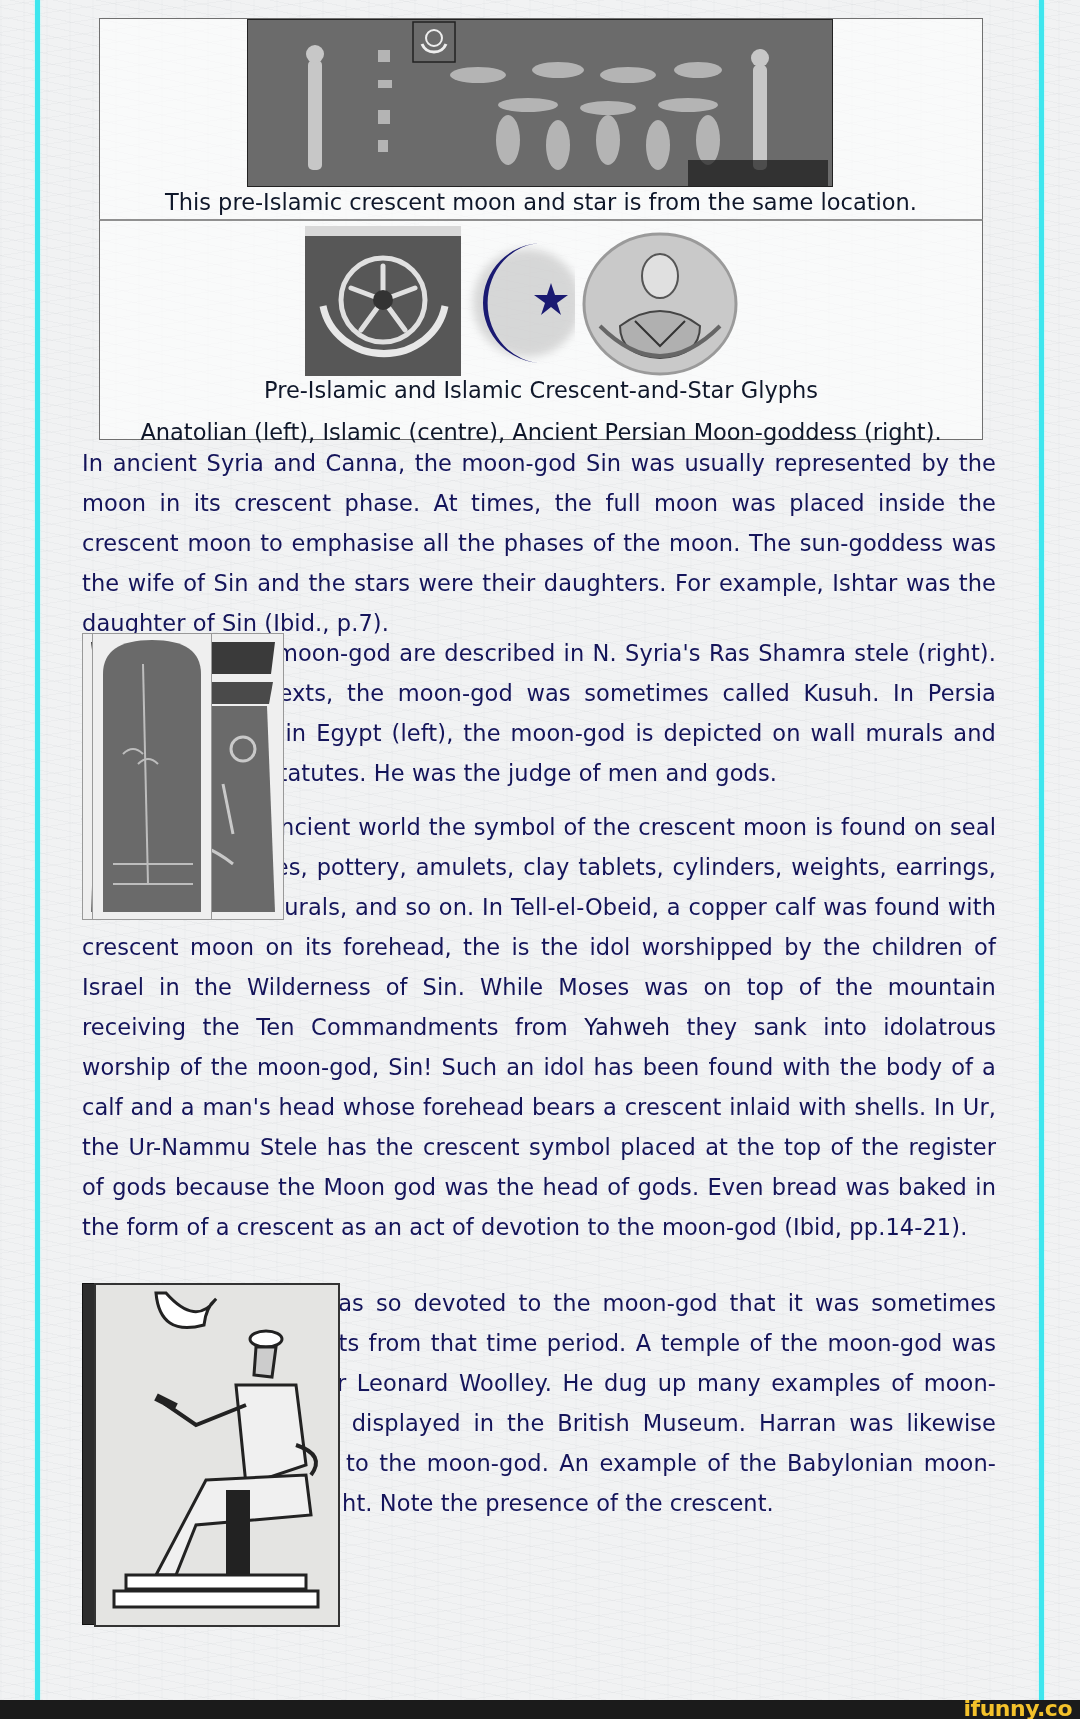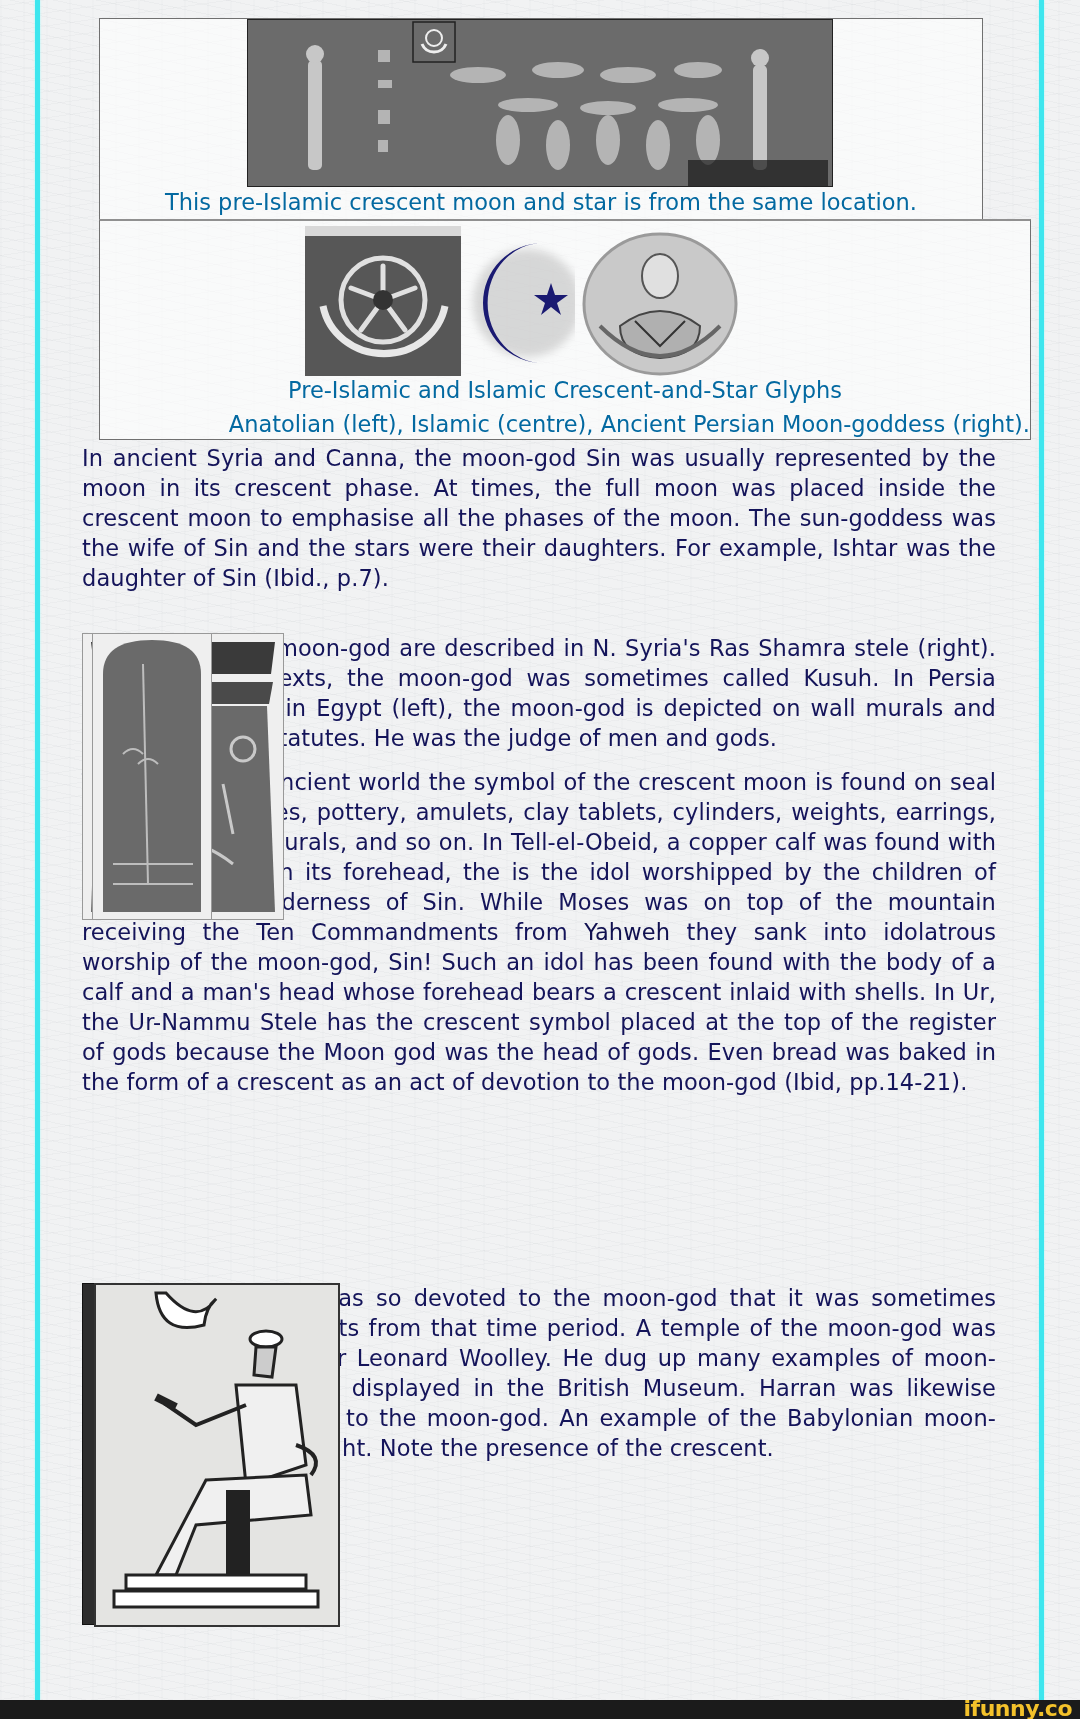--- a/index.html
+++ b/index.html
@@ -9,26 +9,26 @@
     background-image:
       repeating-linear-gradient(12deg, rgba(180,185,190,0.10) 0 1px, transparent 1px 9px),
       repeating-linear-gradient(-8deg, rgba(170,175,180,0.08) 0 1px, transparent 1px 13px),
       repeating-linear-gradient(90deg, rgba(200,205,210,0.07) 0 2px, transparent 2px 23px);
     font-family: "DejaVu Sans", sans-serif;
     color: #14145a;
   }
   .vline { position: absolute; top: 0; width: 5px; height: 1700px; background: #3ee6ee; box-shadow: 0 0 2px #9ff; }
   .vline.left { left: 35px; }
   .vline.right { left: 1039px; }
-  .text { font-size: 22.5px; line-height: 30px; text-align: justify; color: #14145a; letter-spacing: 0.1px; }
+  .text { font-size: 22.5px; line-height: 40px; text-align: justify; color: #14145a; letter-spacing: 0.1px; }
   .text b { font-weight: normal; color: #101050; }
 
   .frame1 { position: absolute; left: 99px; top: 18px; width: 882px; height: 200px; border: 1px solid #707070; background: rgba(255,255,255,0.6); }
-  .frame2 { position: absolute; left: 99px; top: 219px; width: 882px; height: 218px; border: 1px solid #707070; border-top: 2px solid #909090; background: rgba(255,255,255,0.6); padding-left: 48px; }
-  .caption { position: absolute; left: 0; right: 0; text-align: center; font-size: 22.5px; color: #0369a1; }
+  .frame2 { position: absolute; left: 99px; top: 219px; width: 882px; height: 218px; border: 1px solid #707070; border-top: 2px solid #909090; background: rgba(255,255,255,0.6); }
+  .caption { position: absolute; left: 0; right: 0; text-align: center; font-size: 22.5px; color: #0f172a; }
 
   .img { position: absolute; overflow: hidden; }
   .stone {
     background: #5a5a5a;
     background-image:
       radial-gradient(circle at 20% 30%, rgba(230,230,230,0.55) 0 3px, transparent 4px),
       radial-gradient(circle at 70% 60%, rgba(220,220,220,0.5) 0 4px, transparent 5px),
       radial-gradient(circle at 40% 80%, rgba(30,30,30,0.5) 0 3px, transparent 4px),
       repeating-linear-gradient(45deg, rgba(255,255,255,0.12) 0 2px, transparent 2px 6px),
       repeating-linear-gradient(-30deg, rgba(0,0,0,0.15) 0 1px, transparent 1px 5px);
@@ -113,21 +113,21 @@
   <div class="img" style="left:480px; top:5px; width:160px; height:150px;">
     <svg width="160" height="150" viewBox="0 0 160 150">
       <ellipse cx="80" cy="78" rx="76" ry="70" fill="#c9c9c9" stroke="#9a9a9a" stroke-width="3"></ellipse>
       <ellipse cx="80" cy="50" rx="18" ry="22" fill="#e0e0e0" stroke="#555" stroke-width="2"></ellipse>
       <path d="M40 100 Q80 70 120 100 Q120 130 80 132 Q40 130 40 100 Z" fill="#b0b0b0" stroke="#444" stroke-width="2"></path>
       <path d="M55 95 L80 120 L105 95" fill="none" stroke="#333" stroke-width="2"></path>
       <path d="M20 100 Q80 160 140 100" fill="none" stroke="#666" stroke-width="4"></path>
     </svg>
   </div>
   <div class="caption" style="top:156px;">Pre-Islamic and Islamic Crescent-and-Star Glyphs</div>
-  <div class="caption" style="top:190px; white-space:nowrap;text-align:right;">Anatolian (left), Islamic (centre), Ancient Persian Moon-goddess (right).</div>
+  <div class="caption" style="top:198px; white-space:nowrap;">Anatolian (left), Islamic (centre), Ancient Persian Moon-goddess (right).</div>
 </div>
 
 <p class="text" style="position:absolute; left:82px; top:443px; width:914px; margin:0;">In ancient Syria and Canna, the moon-god Sin was usually represented by the moon in its crescent phase. At times, the full moon was placed inside the crescent moon to emphasise all the phases of the moon. The sun-goddess was the wife of Sin and the stars were their daughters. For example, Ishtar was the daughter of Sin (Ibid., p.7).</p>
 
 <div style="position:absolute; left:82px; top:633px; width:914px;">
   <div class="img stone" style="float:left; width:200px; height:285px; margin:0 10px 0 0; border:1px solid #999; background-color:#6c6c6c;">
     <svg width="200" height="285" viewBox="0 0 200 285">
       <rect width="200" height="285" fill="#efefef"></rect>
       <path d="M8 8 L192 8 L188 40 L12 40 Z" fill="#3a3a3a"></path>
       <path d="M10 48 L190 48 L186 70 L14 70 Z" fill="#4a4a4a"></path>

